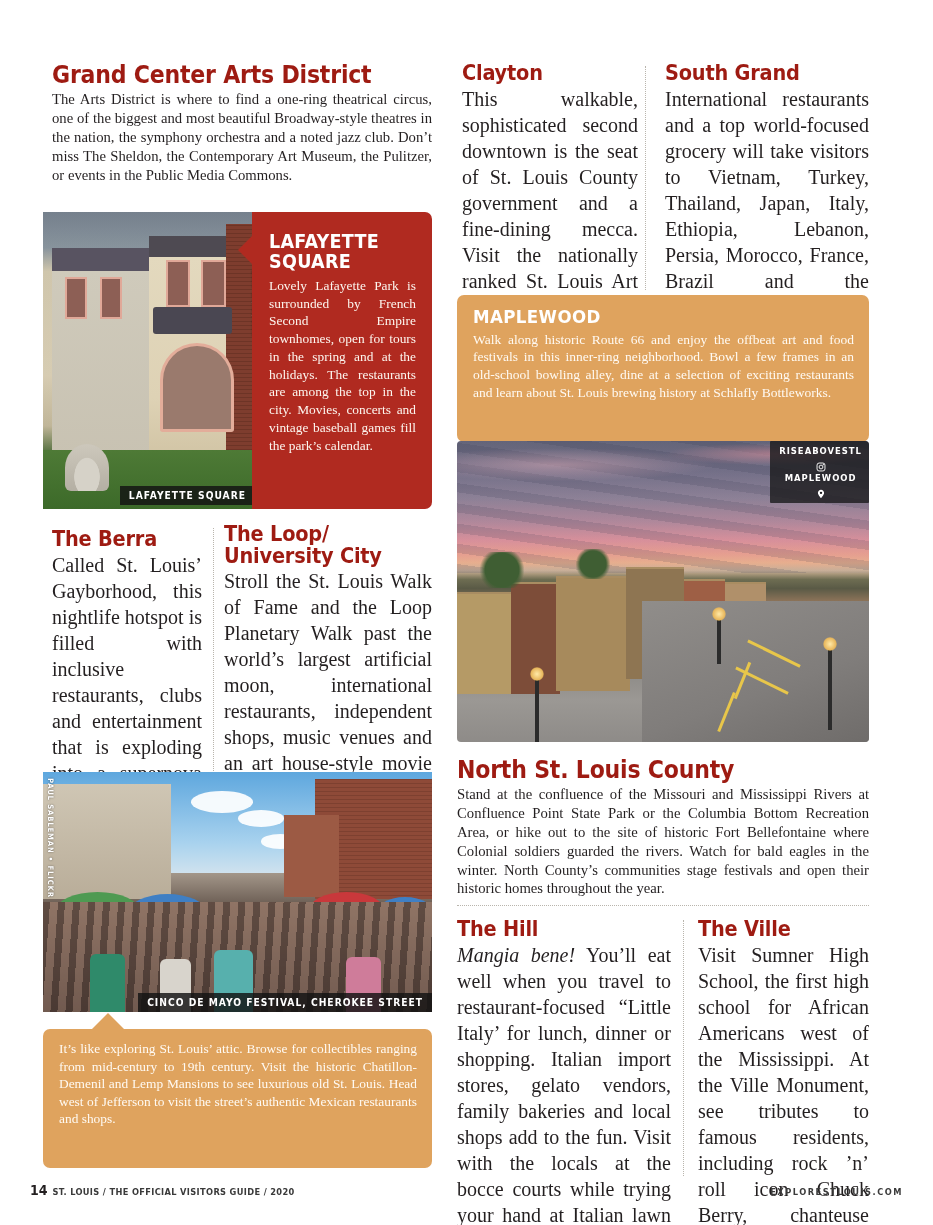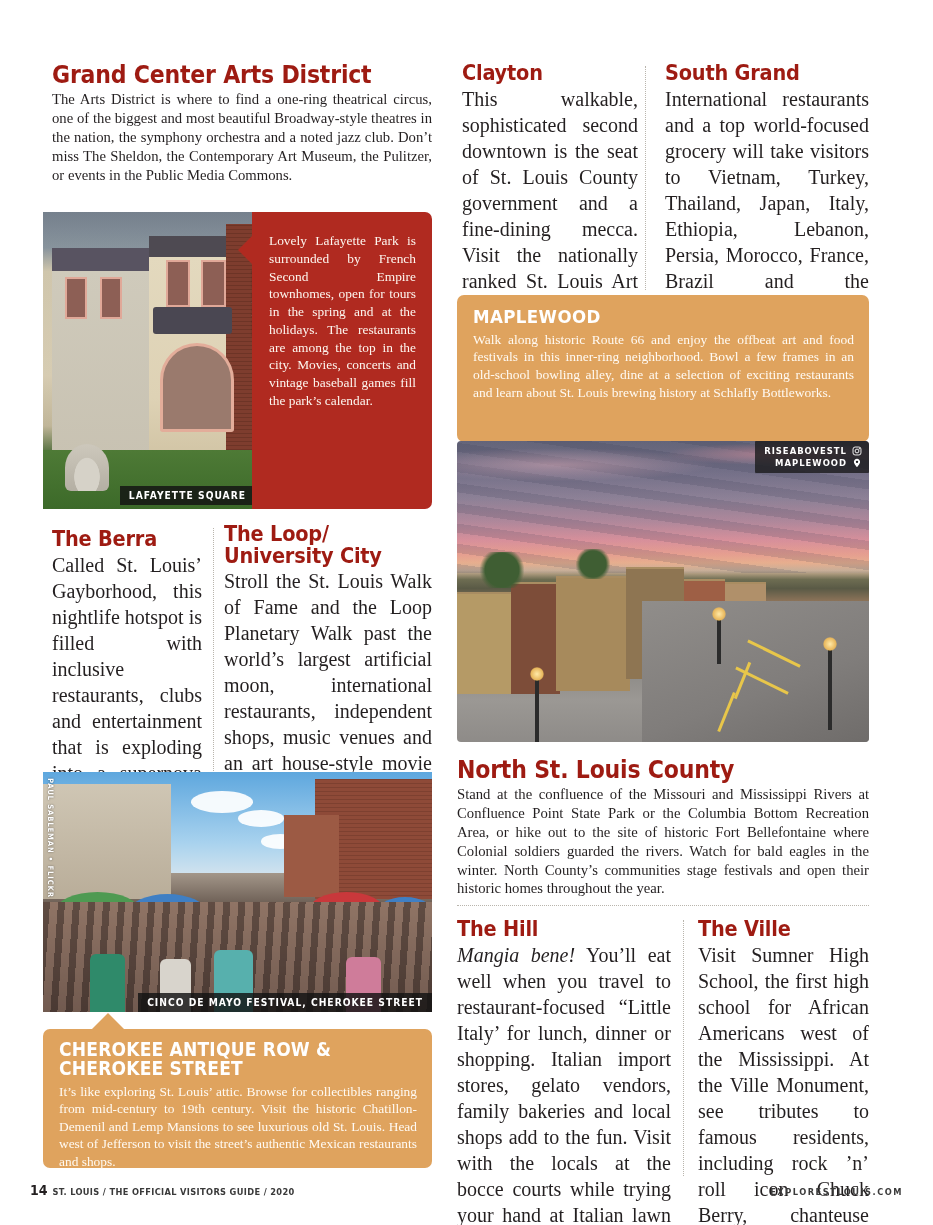--- a/index.html
+++ b/index.html
@@ -226,20 +226,21 @@
     padding: 4px 7px 4px 9px;
     text-align: right;
     border-radius: 1px;
   }
   .badge-line {
     display:flex; align-items:center; justify-content:flex-end;
     gap:5px;
     font-family: "DejaVu Sans Condensed", "Liberation Sans Narrow", "Liberation Sans", sans-serif;
     font-weight:700; font-size:9.4px; letter-spacing:1.0px; color:#fff;
     line-height:1.28;
+    flex-direction:column;
   }
   .ico { width:10px; height:10px; flex:0 0 auto; display:block; }
 
   
   #photo-cherokee {
     left: 43px; top: 772px; width: 389px; height: 240px;
     background: linear-gradient(180deg,#77b4e2 0%, #9ecbe9 16%, #cfe3ef 28%, #b4a89a 38%, #6d5f55 55%, #5a4e48 100%);
   }
   #photo-cherokee .ck-sky { position:absolute; left:0; top:0; width:100%; height:42%;
     background: linear-gradient(180deg,#5ea7de,#a8d2ee 70%, #cfe2ee 100%); }
@@ -320,20 +321,24 @@
     <div class="ph-win" style="left:10%; top:22%; width:10%; height:14%;"></div>
     <div class="ph-win" style="left:26%; top:22%; width:10%; height:14%;"></div>
     <div class="ph-arch"></div>
     <div class="ph-lawn"></div>
     <div class="ph-fountain"></div>
     <div class="credit-vert" style="right:4px; top:58px;">DAN DONOVAN</div>
     <div class="cap-bar" style="right:8px; bottom:4px;">LAFAYETTE SQUARE</div>
   </div>
 
   <div id="callout-lafayette">
+    <div class="callout-title">
+      <span>LAFAYETTE</span><br>
+      <span>SQUARE</span>
+    </div>
     <p class="callout-body">Lovely Lafayette Park is surrounded by French Second Empire townhomes, open for tours in the spring and at the holidays. The restaurants are among the top in the city. Movies, concerts and vintage baseball games fill the park’s calendar.</p>
   </div>
 
   <div class="vdot" style="left:213px; top:528px; height:245px;"></div>
 
   <div style="position:absolute; left:52px; top:528px; width:150px;">
     <h2 class="hdr hdr-md">The Berra</h2>
     <p class="body-txt narrow">Called St. Louis’ Gayborhood, this nightlife hotspot is filled with inclusive restaurants, clubs and entertainment that is exploding into a supernova of fun. Check out a modern take on a German beerhall and a full calendar of special events.</p>
   </div>
 
@@ -357,21 +362,20 @@
     <div class="ck-crowd"></div>
     <div class="ck-person" style="left:12%; bottom:0; width:9%; height:24%; background:#2f8a6a;"></div>
     <div class="ck-person" style="left:30%; bottom:0; width:8%; height:22%; background:#d8d4cc;"></div>
     <div class="ck-person" style="left:44%; bottom:0; width:10%; height:26%; background:#57b0ad;"></div>
     <div class="ck-person" style="left:78%; bottom:0; width:9%; height:23%; background:#cf7c9a;"></div>
     <div class="credit-vert" style="left:3px; top:6px;">PAUL SABLEMAN • FLICKR</div>
     <div class="cap-bar" style="right:0; bottom:0;">CINCO DE MAYO FESTIVAL, CHEROKEE STREET</div>
   </div>
 
   <div id="callout-cherokee">
-    <div class="callout-title">CHEROKEE ANTIQUE ROW &amp; CHEROKEE STREET</div>
     <p class="callout-body">It’s like exploring St. Louis’ attic. Browse for collectibles ranging from mid-century to 19th century. Visit the historic Chatillon-Demenil and Lemp Mansions to see luxurious old St. Louis. Head west of Jefferson to visit the street’s authentic Mexican restaurants and shops.</p>
   </div>
 
   <div class="vdot" style="left:645px; top:66px; height:224px;"></div>
 
   <div style="position:absolute; left:462px; top:62px; width:176px;">
     <h2 class="hdr hdr-md">Clayton</h2>
     <p class="body-txt narrow">This walkable, sophisticated second downtown is the seat of St. Louis County government and a fine-dining mecca. Visit the nationally ranked St. Louis Art Fair in September, Clayton Restaurant Week in January and July, or Parties in the Park all summer long.</p>
   </div>
 

